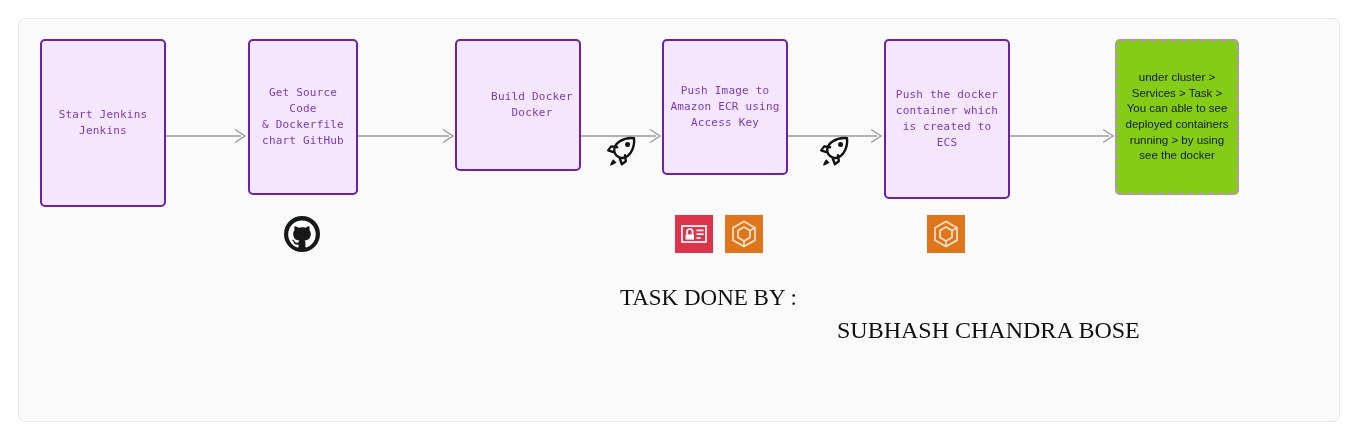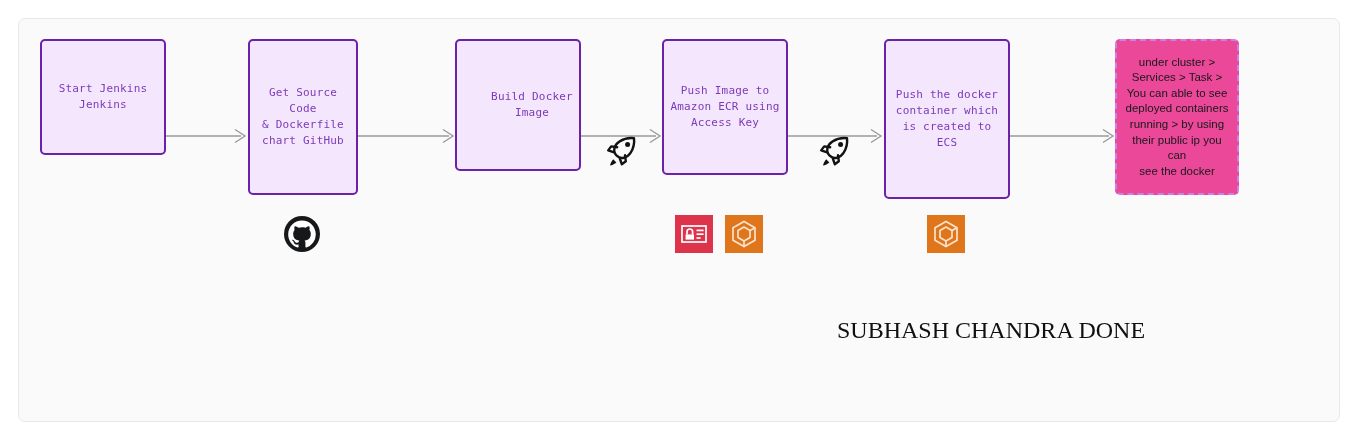--- a/index.html
+++ b/index.html
@@ -58,21 +58,21 @@
   .node.solid {
     background: #f4e7fd;
     border: 2px solid #6b21a8;
     color: #7b3ab8;
     font-family: "DejaVu Sans Mono", "Liberation Mono", monospace;
     font-size: 11px;
     line-height: 16px;
     letter-spacing: 0.2px;
   }
   .node.dashed {
-    background: #ec4899;
+    background: #84cc16;
     border: 2px dashed #c583e8;
     color: #17181a;
     font-family: "Liberation Sans", sans-serif;
     font-size: 11.5px;
     line-height: 15.6px;
   }
   .node .node-text { padding: 0 6px; }
 
   
   .arrow {
@@ -107,21 +107,21 @@
 </style>
 </head>
 <body>
 
 <div id="root">
 
   <div class="caption-pill">Flow chart</div>
 
   <div class="canvas">
 
-    <div class="node solid" style="left:21px; top:20px; width:126px; height:116px;">
+    <div class="node solid" style="left:21px; top:20px; width:126px; height:168px;">
       <div class="node-text">
         <div>Start Jenkins</div>
         <div>Jenkins</div>
       </div>
     </div>
 
     <div class="arrow" style="left:147px; top:107px; width:82px;">
       <svg width="82" height="20" viewBox="0 0 82 20">
         <line x1="0" y1="10" x2="75" y2="10" stroke="#9a9a9a" stroke-width="1.4"></line>
         <polyline points="69,3.5 79,10 69,16.5" fill="none" stroke="#9a9a9a" stroke-width="1.4"></polyline>
@@ -139,21 +139,21 @@
     <div class="arrow" style="left:339px; top:107px; width:98px;">
       <svg width="98" height="20" viewBox="0 0 98 20">
         <line x1="0" y1="10" x2="91" y2="10" stroke="#9a9a9a" stroke-width="1.4"></line>
         <polyline points="85,3.5 95,10 85,16.5" fill="none" stroke="#9a9a9a" stroke-width="1.4"></polyline>
       </svg>
     </div>
 
     <div class="node solid" style="left:436px; top:20px; width:126px; height:132px;padding-left:28px;">
       <div class="node-text">
         <div>Build Docker</div>
-        <div>Image</div>
+        <div>Docker</div>
       </div>
     </div>
 
     <div class="arrow" style="left:562px; top:107px; width:82px;">
       <svg width="82" height="20" viewBox="0 0 82 20">
         <line x1="0" y1="10" x2="75" y2="10" stroke="#9a9a9a" stroke-width="1.4"></line>
         <polyline points="69,3.5 79,10 69,16.5" fill="none" stroke="#9a9a9a" stroke-width="1.4"></polyline>
       </svg>
     </div>
 
@@ -211,21 +211,20 @@
       </svg>
     </div>
 
     <div class="node dashed" style="left:1096px; top:20px; width:124px; height:156px;">
       <div class="node-text">
         <div>under cluster &gt;</div>
         <div>Services &gt; Task  &gt;</div>
         <div>You can able to see</div>
         <div>deployed containers</div>
         <div>running &gt; by using</div>
-        <div>their public ip you can</div>
         <div>see the docker</div>
       </div>
     </div>
 
     <div class="logo" style="left:264px; top:196px;">
       <svg width="38" height="38" viewBox="0 0 38 38">
         <circle cx="19" cy="19" r="18" fill="#17181a"></circle>
         <path fill="#ffffff" d="M19 5.6c-7.6 0-13.8 6.2-13.8 13.8 0 6.1 3.95 11.27 9.43 13.1.69.13.94-.3.94-.66 0-.33-.01-1.2-.02-2.35-3.84.83-4.65-1.85-4.65-1.85-.63-1.6-1.53-2.02-1.53-2.02-1.25-.86.1-.84.1-.84 1.38.1 2.11 1.42 2.11 1.42 1.23 2.11 3.23 1.5 4.02 1.15.12-.89.48-1.5.87-1.85-3.07-.35-6.29-1.53-6.29-6.83 0-1.51.54-2.74 1.42-3.71-.14-.35-.62-1.76.13-3.66 0 0 1.16-.37 3.8 1.42a13.2 13.2 0 0 1 3.46-.47c1.17.01 2.36.16 3.46.47 2.64-1.79 3.8-1.42 3.8-1.42.75 1.9.28 3.31.14 3.66.89.97 1.42 2.2 1.42 3.71 0 5.31-3.23 6.48-6.31 6.82.5.43.94 1.27.94 2.56 0 1.85-.02 3.34-.02 3.79 0 .37.25.8.95.66A13.81 13.81 0 0 0 32.8 19.4C32.8 11.8 26.6 5.6 19 5.6z"></path>
       </svg>
     </div>
@@ -263,15 +262,16 @@
           <polygon points="19,6.4 30,12.7 30,25.3 19,31.6 8,25.3 8,12.7"></polygon>
           <polygon points="19,12.1 25,15.55 25,22.45 19,25.9 13,22.45 13,15.55"></polygon>
           <line x1="25" y1="15.55" x2="30" y2="12.7"></line>
           <line x1="19" y1="25.9" x2="19" y2="31.6"></line>
         </g>
       </svg>
     </div>
 
   </div>
 
-  <div class="credit line2">SUBHASH CHANDRA DONE</div>
+  <div class="credit line1">TASK DONE BY :</div>
+  <div class="credit line2">SUBHASH CHANDRA BOSE</div>
 
 </div>
 
 </body></html>

